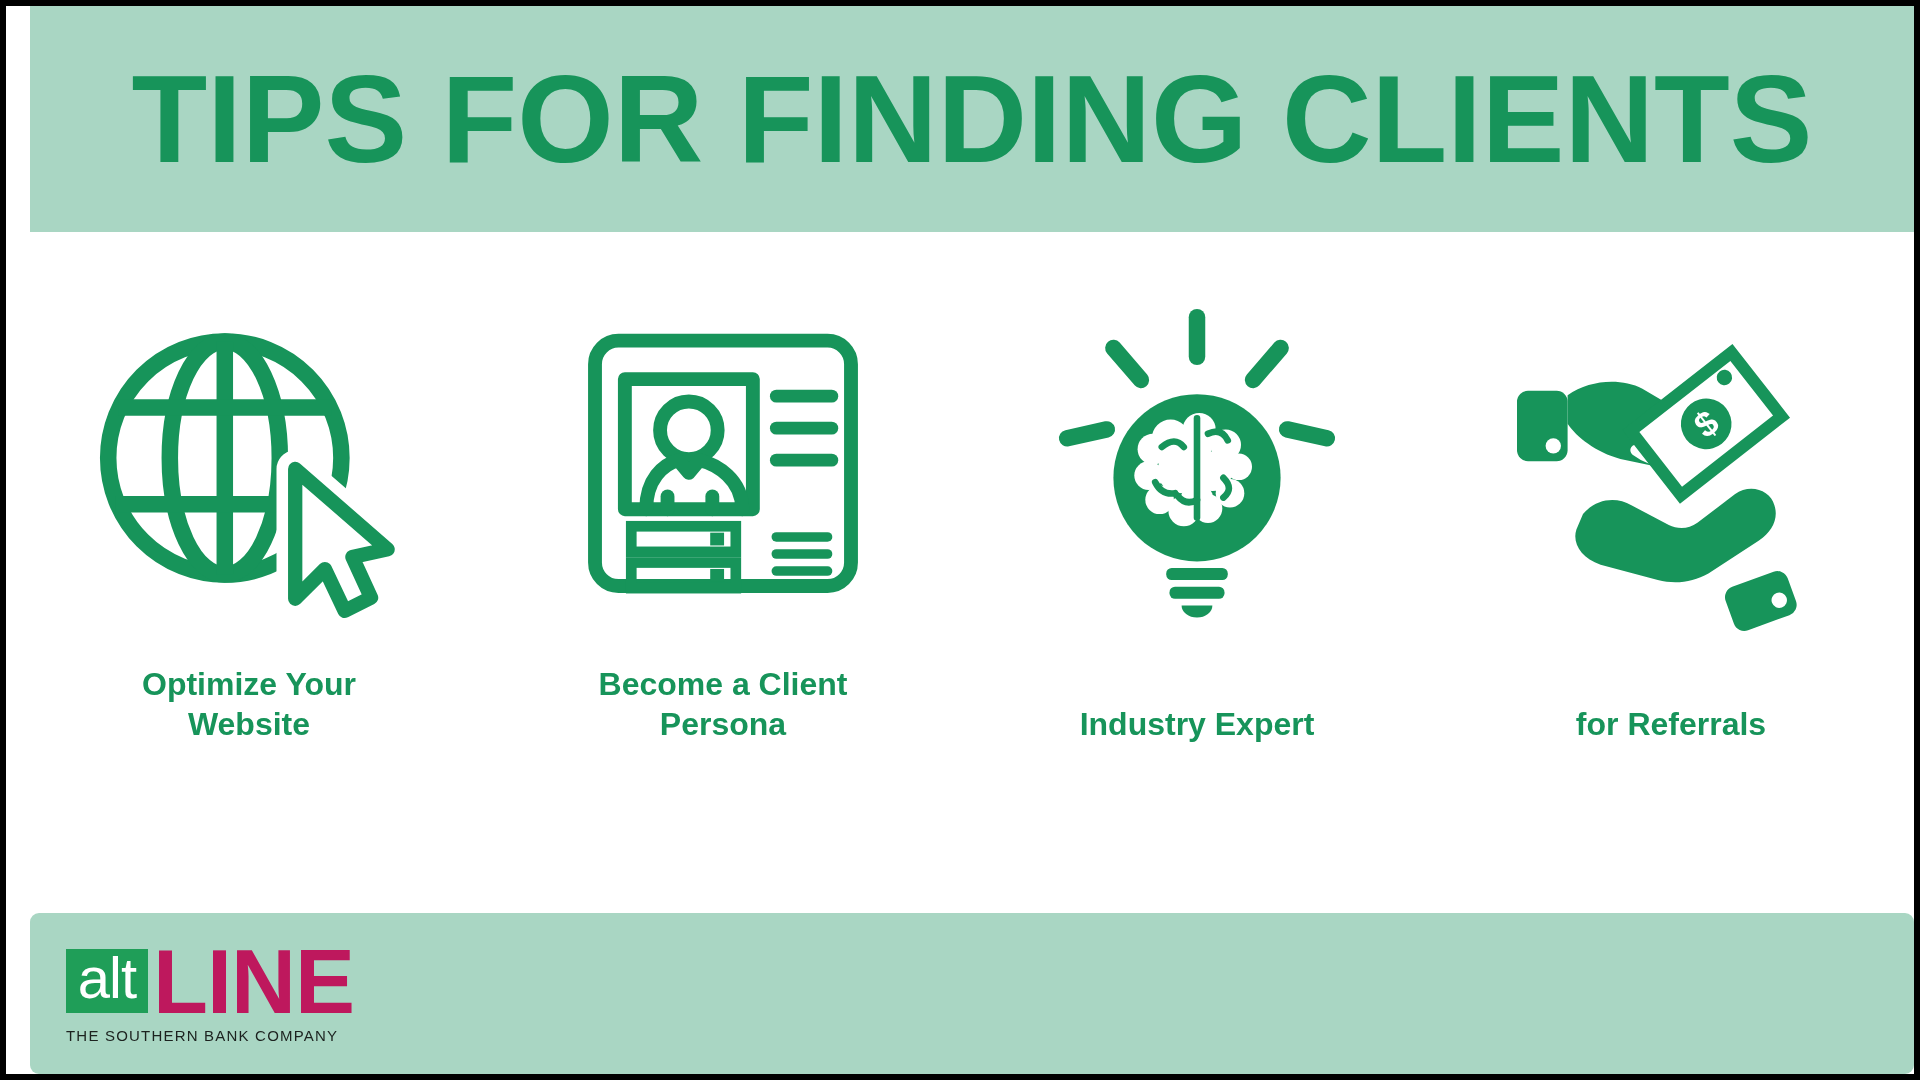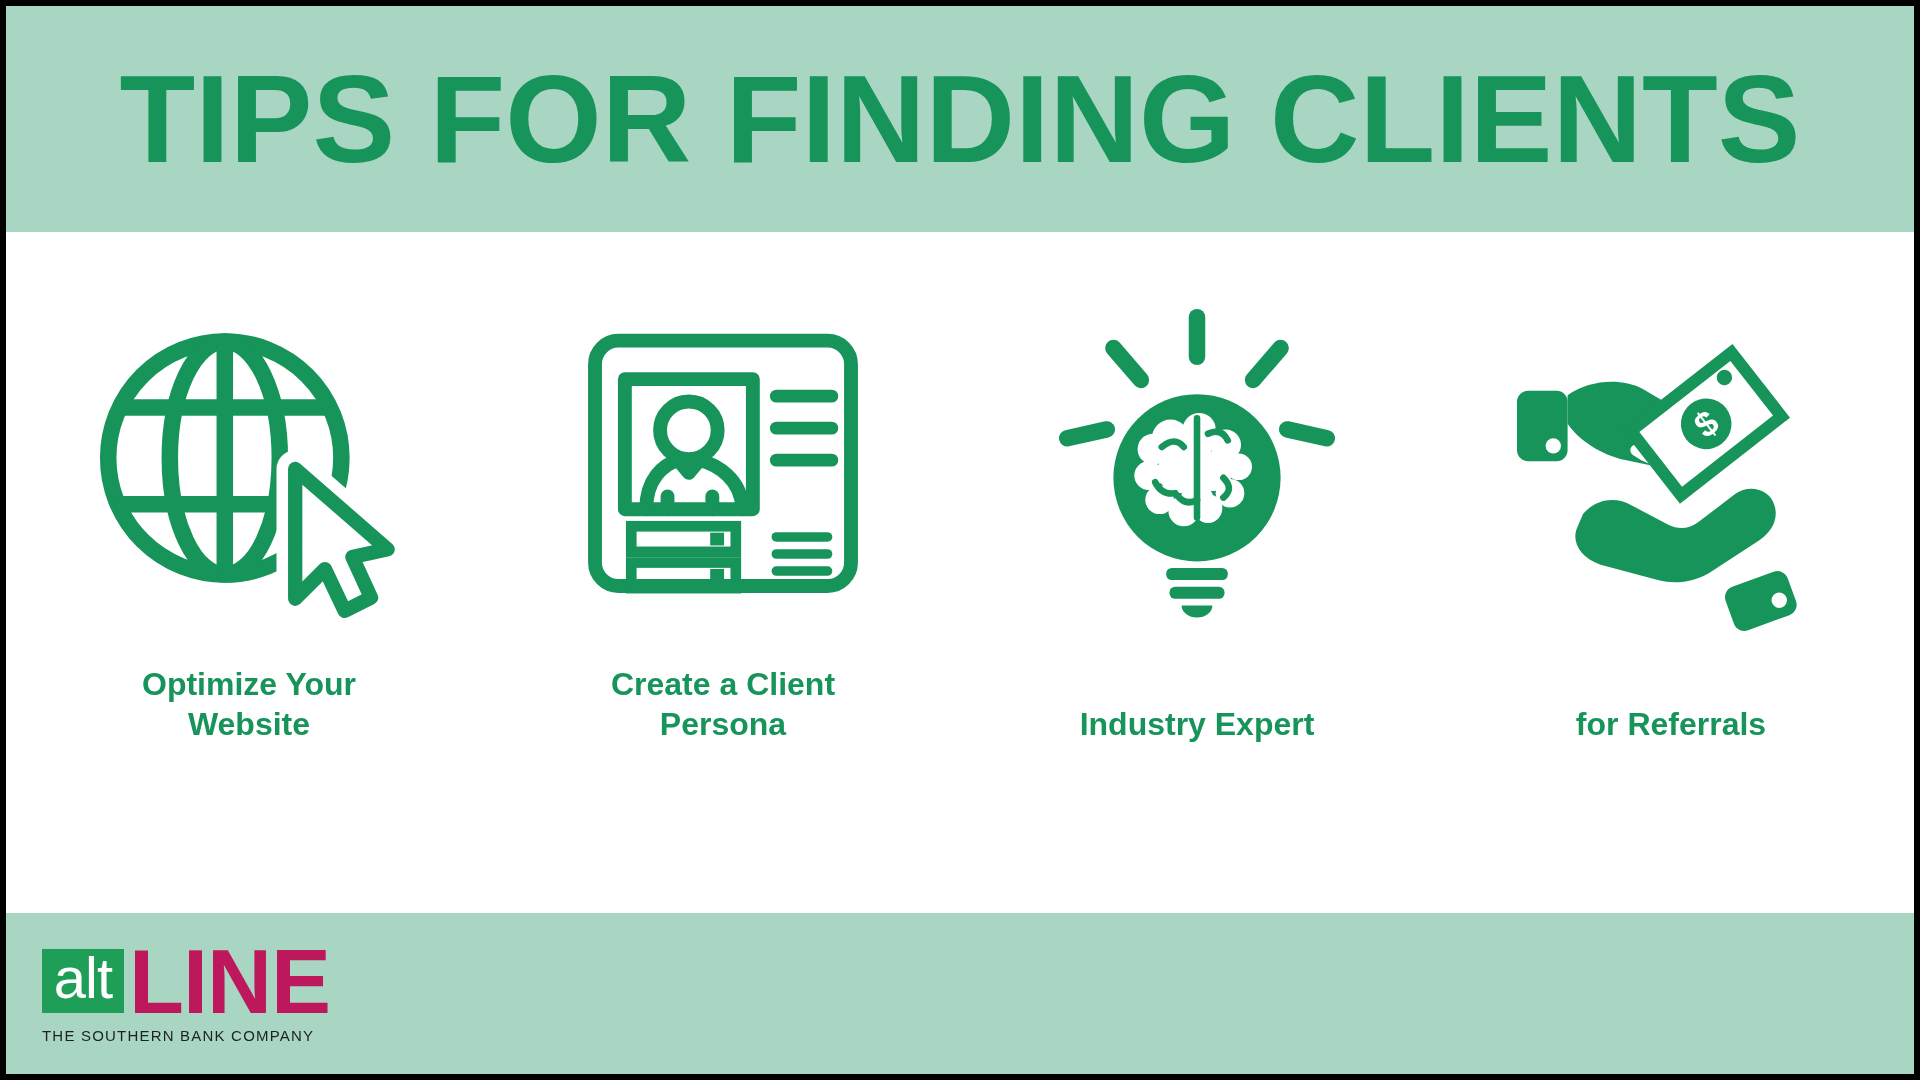--- a/index.html
+++ b/index.html
@@ -3,34 +3,34 @@
 <meta charset="utf-8">
 <style>
   html,body{margin:0;padding:0;background:#333;}
   .canvas{
     width:1920px;height:1080px;box-sizing:border-box;
     border:6px solid #000;background:#fff;
     display:flex;flex-direction:column;
     font-family:"Liberation Sans",sans-serif;
     position:relative;overflow:hidden;
   }
-  .band{background:#a9d6c3;}
+  .band{background:#a9d6c3;margin-left:24px;}
   .header{height:226px;flex:none;display:flex;align-items:center;justify-content:center;}
   .title{
     margin:0;font-size:124px;font-weight:bold;color:#17945a;
     letter-spacing:0px;white-space:nowrap;
   }
   .content{flex:1;display:flex;background:#fff;padding:0 6px;}
   .tip{flex:1;display:flex;flex-direction:column;align-items:center;}
   .icon-box{height:340px;margin-top:56px;display:flex;align-items:center;justify-content:center;}
   .tip-label{
     margin:36px 0 0;font-size:32px;line-height:1.26;font-weight:bold;
     color:#17945a;text-align:center;
   }
-  .footer{height:161px;flex:none;position:relative;}
+  .footer{height:161px;flex:none;position:relative;border-radius:9px;}
   .logo{position:absolute;left:36px;top:36px;}
   .logo-row{display:flex;align-items:flex-end;height:64px;}
   .alt-box{
     width:82px;height:64px;background:#1f9e58;color:#fff;
     font-size:58px;font-weight:400;display:flex;align-items:center;justify-content:center;
     line-height:1;padding-bottom:6px;box-sizing:border-box;letter-spacing:-1px;
   }
   .line-text{
     font-size:90px;font-weight:bold;color:#be185d;
     line-height:62px;letter-spacing:-1px;margin-left:5px;
@@ -88,21 +88,21 @@
           </g>
           <rect x="138" y="220" width="13" height="12" fill="#17945a"></rect>
           <rect x="138" y="254" width="13" height="12" fill="#17945a"></rect>
           <g stroke="#17945a" stroke-width="9" stroke-linecap="round">
             <line x1="200" y1="224" x2="248" y2="224"></line>
             <line x1="200" y1="240" x2="248" y2="240"></line>
             <line x1="200" y1="256" x2="248" y2="256"></line>
           </g>
         </svg>
       </div>
-      <p class="tip-label"><span>Create a Client</span><br><span>Persona</span></p>
+      <p class="tip-label"><span>Become a Client</span><br><span>Persona</span></p>
     </section>
 
     <section class="tip">
       <div class="icon-box">
         <svg viewBox="0 0 300 300" width="330" height="330">
           <g stroke="#17945a" stroke-width="15" stroke-linecap="round">
             <line x1="150" y1="22" x2="150" y2="58"></line>
             <line x1="74" y1="50" x2="99" y2="79"></line>
             <line x1="226" y1="50" x2="201" y2="79"></line>
             <line x1="32" y1="132" x2="68" y2="124"></line>

